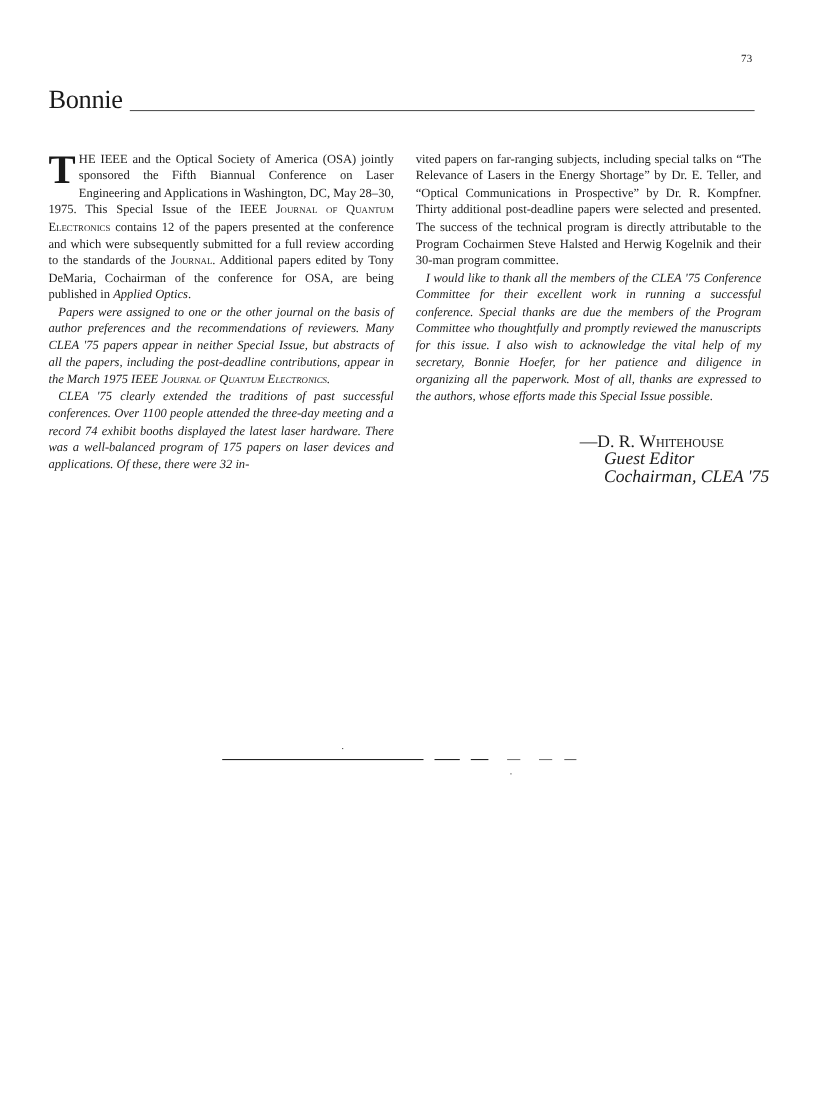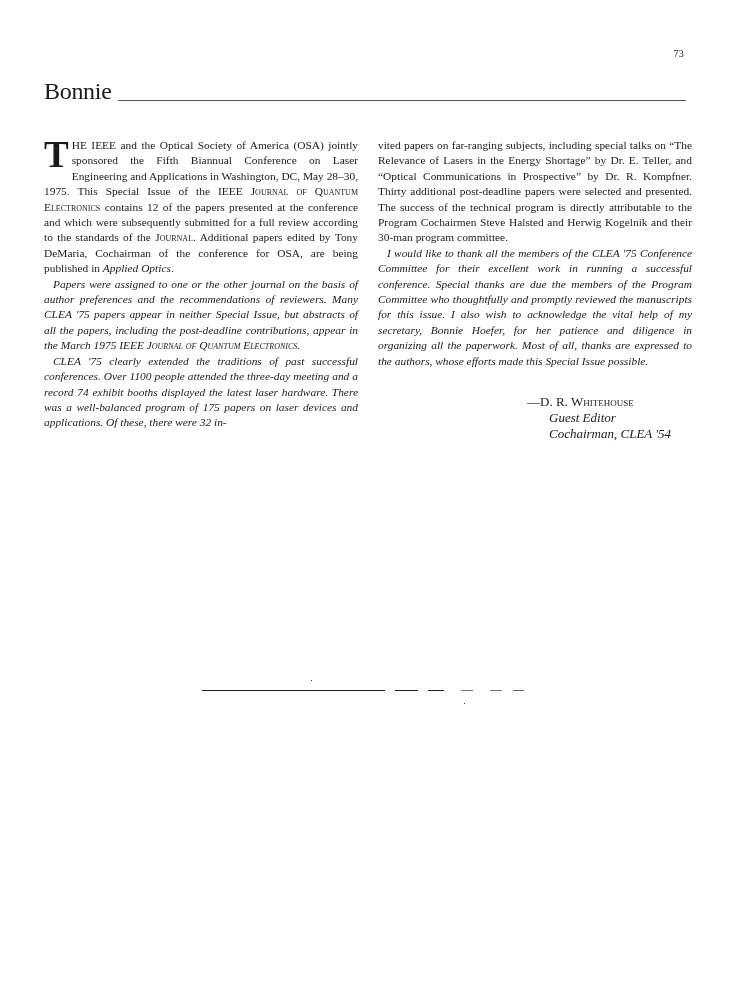--- a/index.html
+++ b/index.html
@@ -13,21 +13,21 @@
   .title-rule { position: absolute; left: 74px; right: 0; top: 24px; height: 0;
     border-top: 1px solid #555; }
   .col { position: absolute; top: 138px; width: 314px; font-size: 11.4px;
     line-height: 15.4px; text-align: justify; }
   .col-left { left: 44px; }
   .col-right { left: 378px; }
   .col p { margin: 0; }
   .col p.indent { text-indent: 9px; font-style: italic; }
   .dropcap { float: left; font-size: 37px; line-height: 30px; margin: 2px 3px 0 0; font-weight: bold; }
   .sc { font-variant: small-caps; }
-  .signature { position: absolute; top: 394px; left: 549px; font-size: 13px; line-height: 16px; }
+  .signature { position: absolute; top: 394px; left: 549px; font-size: 16px; line-height: 16px; }
   .signature .name { margin-left: -22px; }
   .signature .role { font-style: italic; }
   .footer-rule { position: absolute; top: 690px; height: 1px; background: #222; }
   .speck { position: absolute; width: 1px; height: 1px; background: #444; }
 </style>
 </head>
 <body>
 
 <div class="running-head">
   <span class="page-no">73</span>
@@ -45,21 +45,21 @@
 </div>
 
 <div class="col col-right">
   <p>vited papers on far-ranging subjects, including special talks on “The Relevance of Lasers in the Energy Shortage” by Dr. E. Teller, and “Optical Communications in Prospective” by Dr. R. Kompfner. Thirty additional post-deadline papers were selected and presented. The success of the technical program is directly attributable to the Program Cochairmen Steve Halsted and Herwig Kogelnik and their 30-man program committee.</p>
   <p class="indent">I would like to thank all the members of the CLEA '75 Conference Committee for their excellent work in running a successful conference. Special thanks are due the members of the Program Committee who thoughtfully and promptly reviewed the manuscripts for this issue. I also wish to acknowledge the vital help of my secretary, Bonnie Hoefer, for her patience and diligence in organizing all the paperwork. Most of all, thanks are expressed to the authors, whose efforts made this Special Issue possible.</p>
 </div>
 
 <div class="signature">
   <div class="name"><span>—D. R. </span><span class="sc">Whitehouse</span></div>
   <div class="role">Guest Editor</div>
-  <div class="role">Cochairman, CLEA '54</div>
+  <div class="role">Cochairman, CLEA '75</div>
 </div>
 
 <div class="footer-rule" style="left:202px;width:183px;"></div>
 <div class="footer-rule" style="left:395px;width:23px;"></div>
 <div class="footer-rule" style="left:428px;width:16px;"></div>
 <div class="footer-rule" style="left:461px;width:12px;background:#777;"></div>
 <div class="footer-rule" style="left:490px;width:12px;background:#777;"></div>
 <div class="footer-rule" style="left:513px;width:11px;background:#666;"></div>
 <div class="speck" style="left:311px;top:680px;"></div>
 <div class="speck" style="left:464px;top:703px;"></div>

